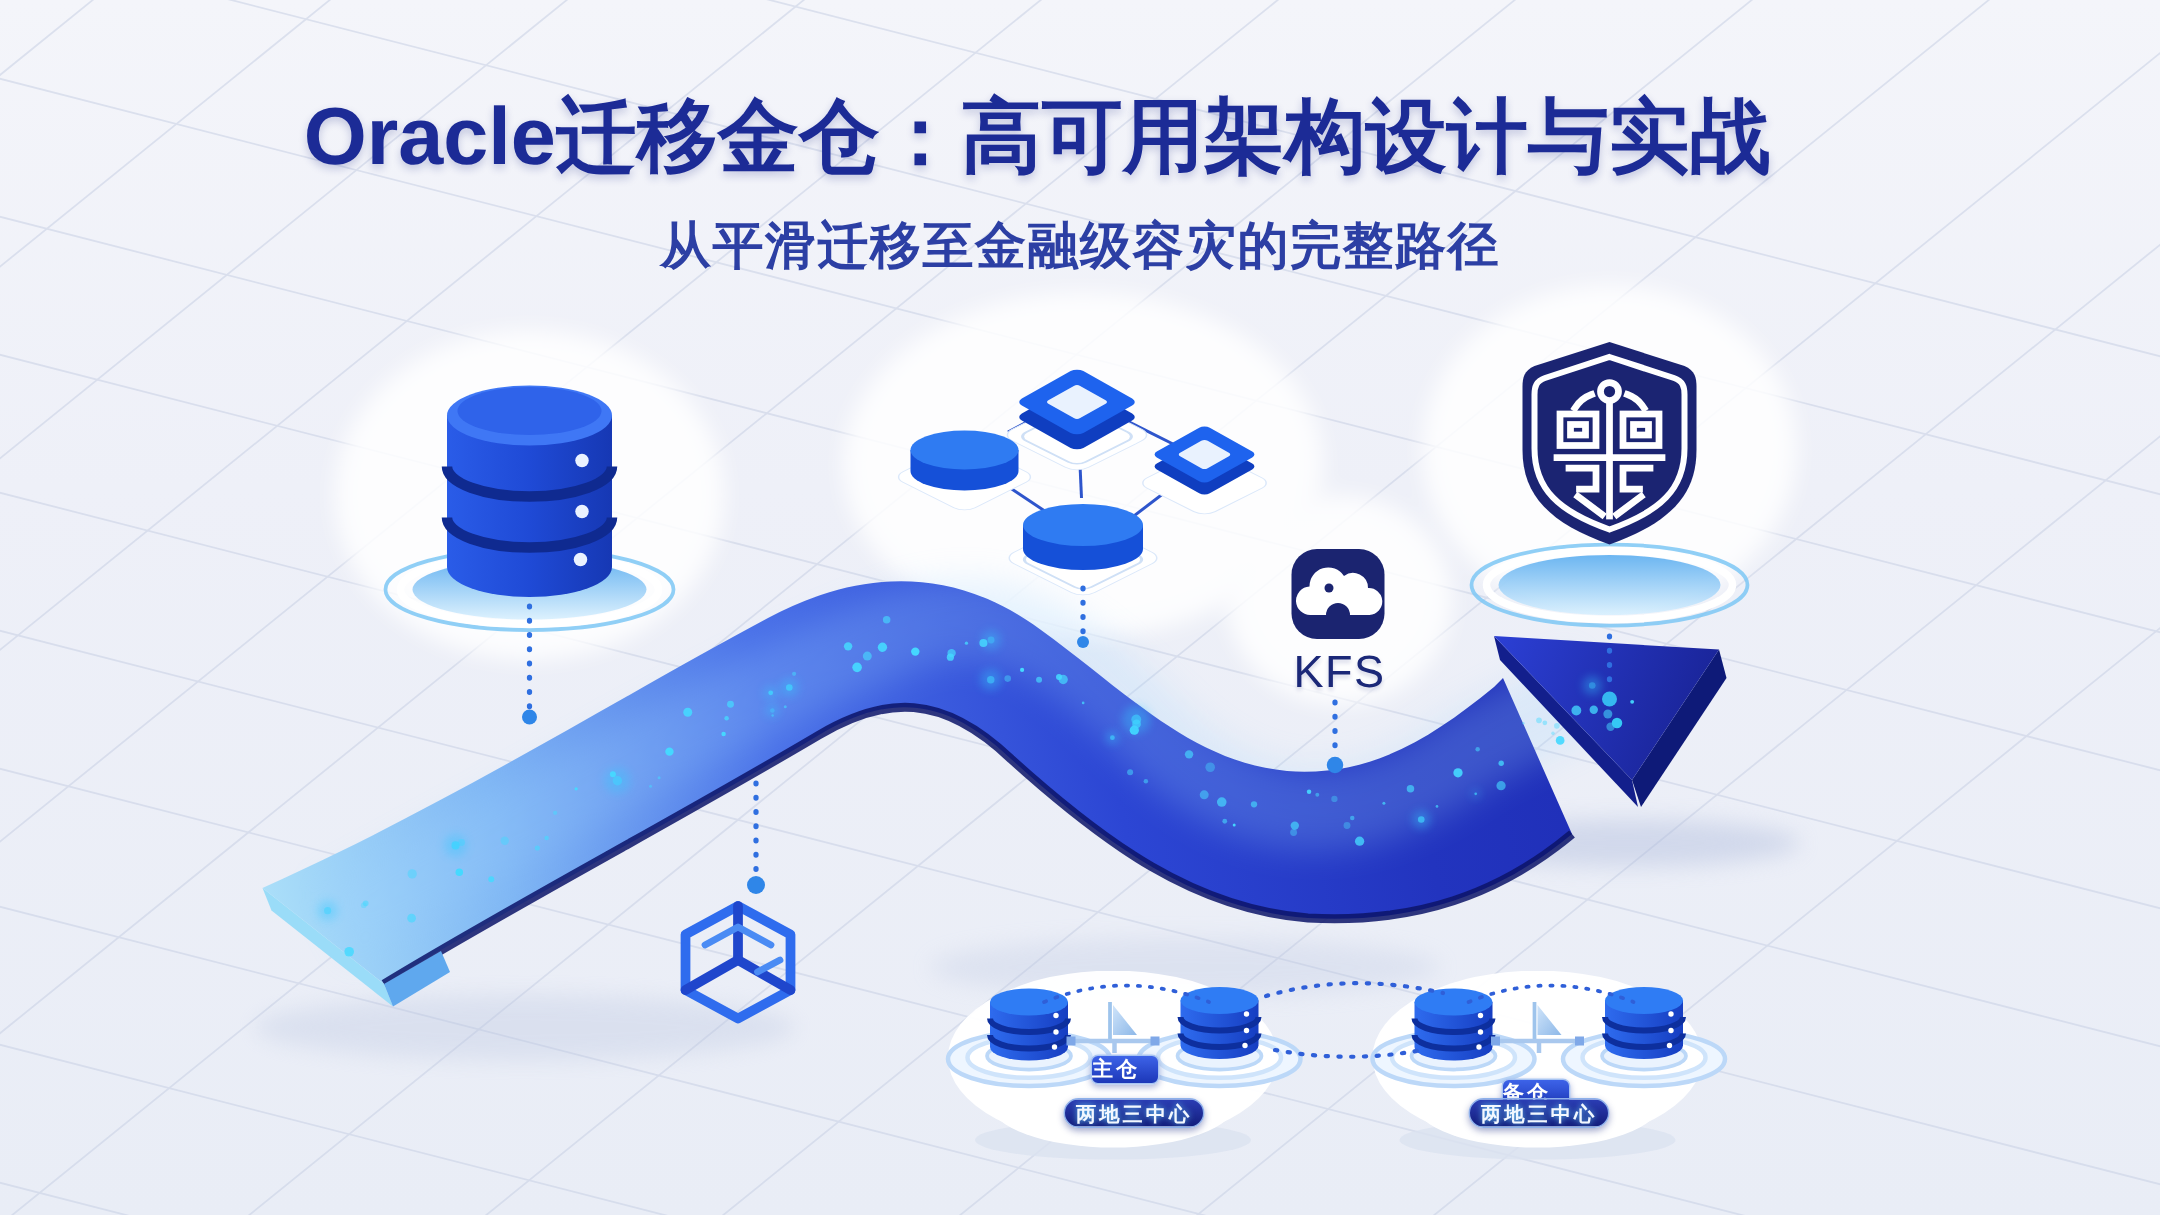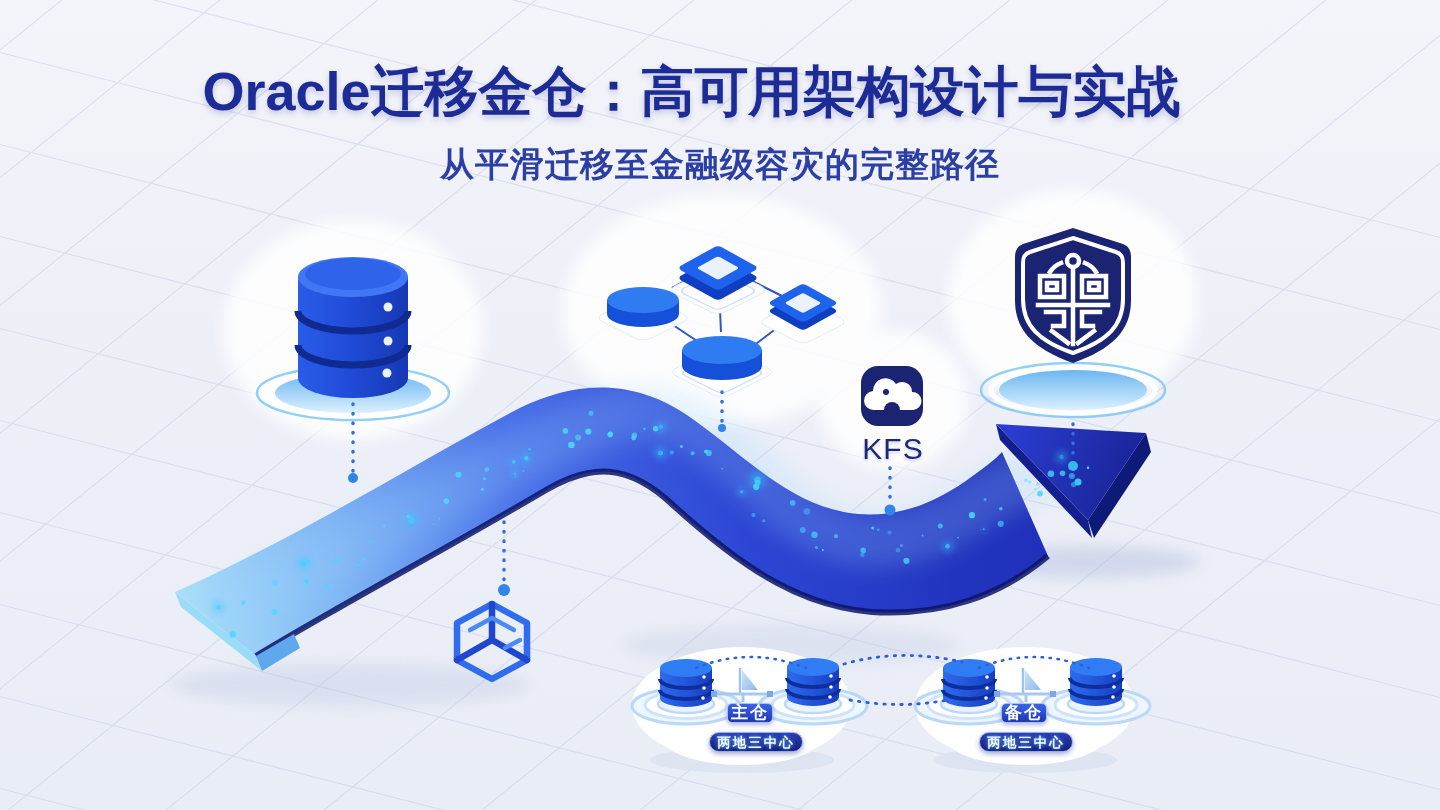--- a/index.html
+++ b/index.html
@@ -22,33 +22,33 @@
   .tool-label{
     font-weight:400;color:#1b2878;letter-spacing:1px;
     text-shadow:0 2px 3px rgba(20,35,120,.18);
   }
   .kfs-label{left:828px;top:432px;width:130px;font-size:30px;}
   .kdts-label{left:427px;top:673px;width:130px;font-size:31px;}
   .tag-badge{
     position:absolute;box-sizing:border-box;height:20px;line-height:17px;
     background:linear-gradient(180deg,#3d63e8,#1c37b8);
     border:1px solid #a8c4f2;border-radius:5px;color:#fff;
-    font-size:17px;font-weight:bold;text-align:center;letter-spacing:2px;
+    font-size:14px;font-weight:bold;text-align:left;letter-spacing:2px;
     box-shadow:0 2px 4px rgba(30,50,150,.35);
   }
   .pill-badge{
     position:absolute;box-sizing:border-box;height:20px;line-height:20px;
     background:linear-gradient(180deg,#2b3db4,#131d7c);
     border:1.5px solid #8fb0ea;border-radius:12px;color:#f2f8ff;
     font-size:13.5px;font-weight:bold;text-align:center;letter-spacing:2px;
     text-shadow:0 0 4px rgba(110,220,255,.9);
     box-shadow:0 2px 5px rgba(25,40,130,.4);
   }
   .tag-a{left:727px;top:703px;width:46px;}
-  .tag-b{left:1001px;top:703px;width:46px;}
+  .tag-b{left:1001px;top:719px;width:46px;}
   .pill-a{left:709px;top:732px;width:94px;}
   .pill-b{left:979px;top:732px;width:94px;}
 </style>
 </head>
 <body>
 
 <div class="stage">
 
 <svg class="scene" width="1440" height="810" viewBox="0 0 1440 810">
   <defs>

